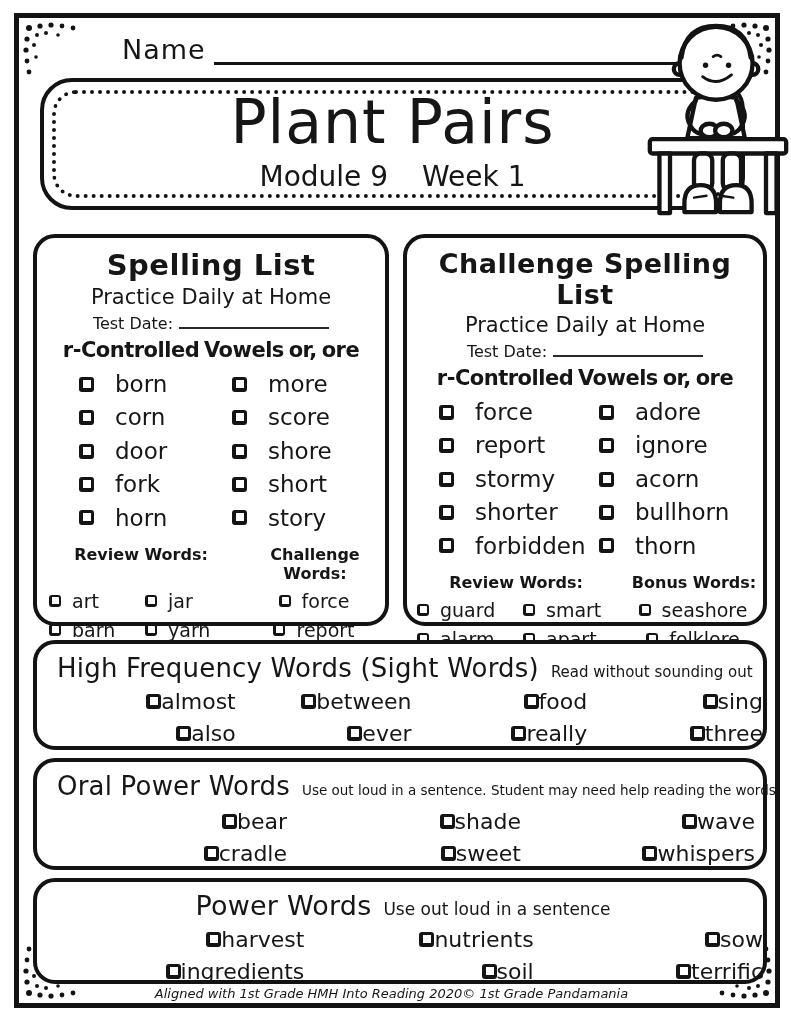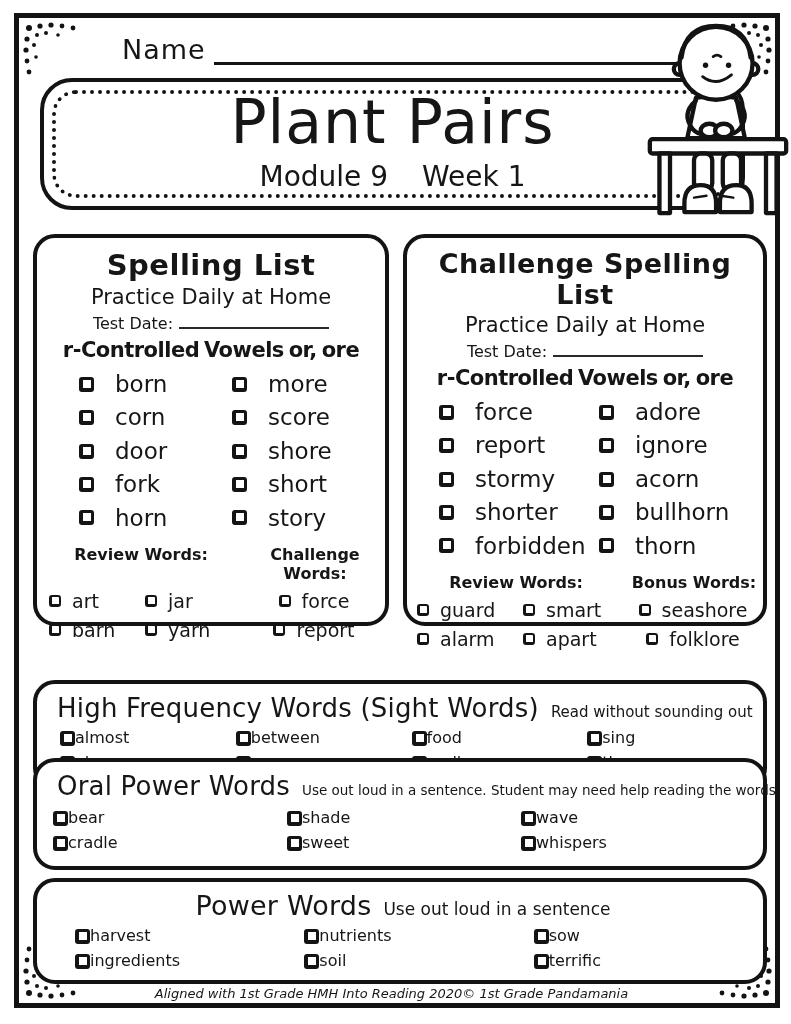--- a/index.html
+++ b/index.html
@@ -36,21 +36,21 @@
   }
   .page-title { font-size:60px; letter-spacing:1px; line-height:1; margin-top:-4px; }
   .page-subtitle { font-size:28px; margin-top:8px; display:flex; gap:34px; }
 
   .kid { position:absolute; left:646px; top:12px; width:144px; height:212px; z-index:5; }
 
   
   .box { position:absolute; border:4px solid #131313; border-radius:22px; background:#fff; }
   .box-spelling  { left:33px; top:234px; width:356px; height:392px; }
   .box-challenge { left:403px; top:234px; width:364px; height:392px; }
-  .box-hf    { left:33px; top:640px; width:734px; height:110px;margin-top:40px; }
+  .box-hf    { left:33px; top:640px; width:734px; height:110px; }
   .box-oral  { left:33px; top:758px; width:734px; height:112px; }
   .box-power { left:33px; top:878px; width:734px; height:106px; }
 
   .sp-title { text-align:center; font-size:29px; margin-top:10px; letter-spacing:0.5px; }
   .box-challenge .sp-title { font-size:27px; }
   .sp-sub   { text-align:center; font-size:21px; margin-top:3px; }
   .sp-test  { text-align:center; font-size:16px; margin-top:5px; }
   .fill-line{ display:inline-block; width:150px; height:12px; border-bottom:2px solid #2a2a2a; margin-left:6px; }
   .sp-cat   { text-align:center; font-size:21px; font-weight:bold; letter-spacing:-0.5px; word-spacing:-2px; margin-top:5px; }
 
@@ -87,21 +87,21 @@
   .box-power .wide-note { font-size:17px; }
 
   .wgrid { display:flex; margin-top:6px; }
   .box-hf    .wgrid { padding-left:23px; }
   .box-oral  .wgrid { padding-left:16px; margin-top:8px; }
   .box-power .wgrid { padding-left:38px; }
   .wcol { display:flex; flex-direction:column; gap:7px; }
   .box-hf    .wcol { width:176px; }
   .box-oral  .wcol { width:234px; }
   .box-power .wcol { width:233px; }
-  .wcol .wi { font-size:16px; gap:0; }
+  .wcol .wi { font-size:22px; gap:0;justify-content:flex-end; }
 
   .footer { position:absolute; left:33px; right:33px; top:986px; display:flex; justify-content:center; font-size:13px; font-style:italic; }
   .footer .f-left  { margin-left:62px; }
   .footer .f-right { margin-right:70px; }
 </style>
 </head>
 <body>
 
 <div class="page">
   <div class="page-border"></div>

